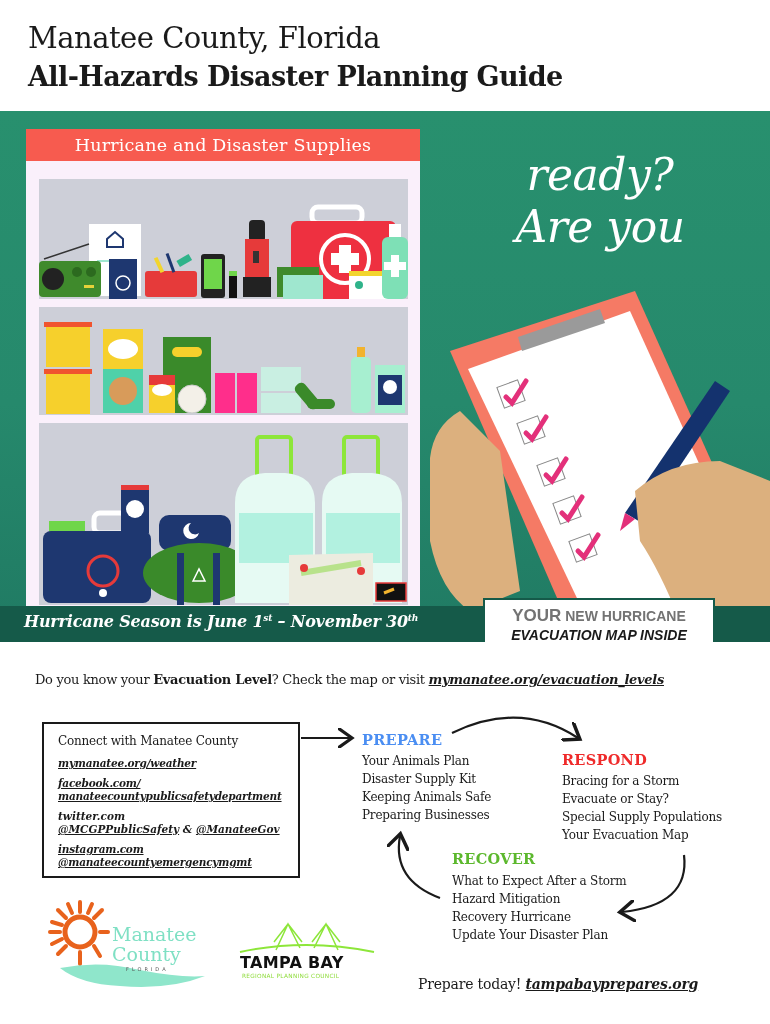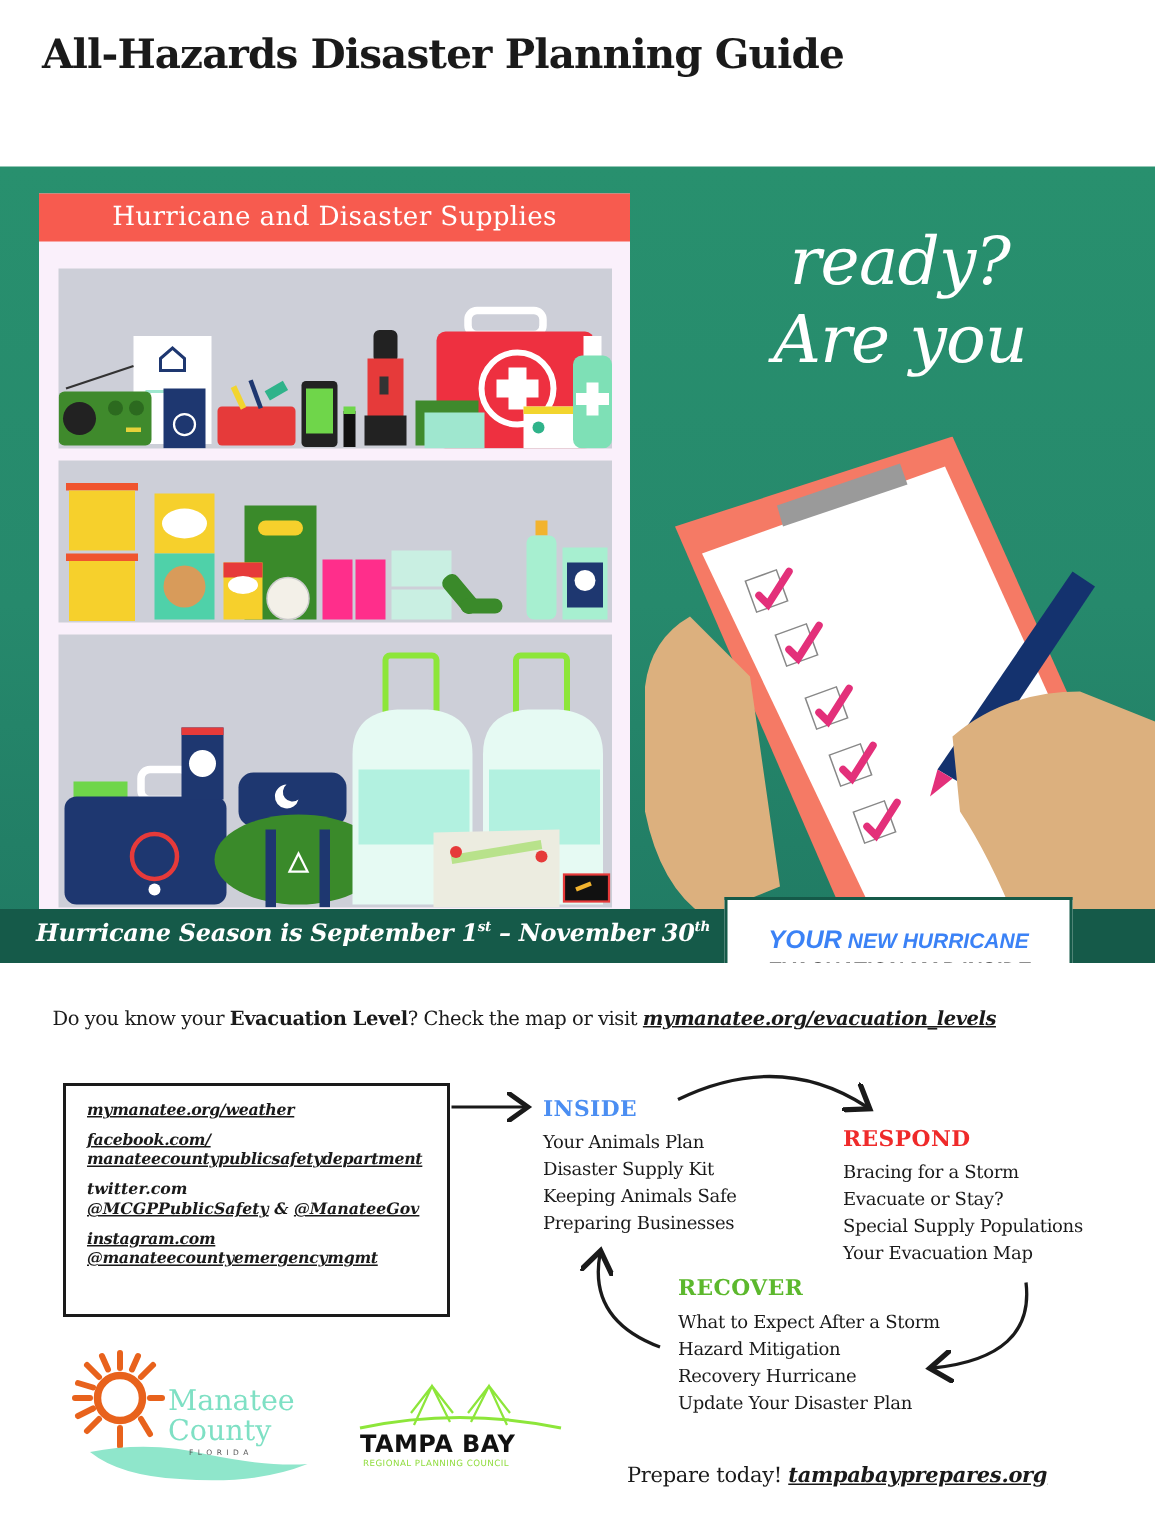--- a/index.html
+++ b/index.html
@@ -19,21 +19,21 @@
   .shelf2 { top: 178px; height: 108px; }
   .shelf3 { top: 294px; height: 182px; }
 
   .ready { position: absolute; left: 480px; top: 38px; width: 240px; color: #fff; font-style: italic; font-size: 44px; line-height: 52px; text-align: center; font-family: "DejaVu Serif", serif; letter-spacing: -0.5px; }
 
   .season-band { position: absolute; left: 0; top: 495px; width: 770px; height: 36px; background: #155a49; }
   .season-text { position: absolute; left: 24px; top: 6px; color: #fff; font-style: italic; font-weight: bold; font-size: 16px; font-family: "DejaVu Serif", serif; letter-spacing: -0.2px; }
   .season-text sup { font-size: 9px; }
 
   .evac-box { position: absolute; left: 483px; top: 487px; width: 232px; height: 46px; background: #fff; border: 2px solid #155a49; border-bottom: none; text-align: center; }
-  .evac-line1 { font-family: "Liberation Sans", sans-serif; font-style: italic; font-weight: bold; font-size: 14px; color: #3b82f6; margin-top: 17px; line-height: 19px; }
+  .evac-line1 { font-family: "Liberation Sans", sans-serif; font-weight: bold; font-size: 14px; color: #737373; margin-top: 6px; line-height: 19px; }
   .evac-line1 .big { font-size: 17px; }
   .evac-line2 { font-family: "Liberation Sans", sans-serif; font-style: italic; font-weight: bold; font-size: 14px; color: #1a1a1a; line-height: 19px; }
 
   .evac-question { position: absolute; left: 35px; top: 672px; font-size: 13px; color: #1a1a1a; letter-spacing: -0.3px; font-family: "DejaVu Serif", serif; }
   .evac-question b { font-weight: bold; }
   .evac-question a { font-style: italic; font-weight: bold; text-decoration: underline; color: #1a1a1a; }
 
   .connect-box { position: absolute; left: 42px; top: 722px; width: 258px; height: 156px; border: 2.5px solid #1a1a1a; padding: 10px 0 0 14px; }
   .connect-title { font-size: 12px; color: #1a1a1a; margin-bottom: 9px; letter-spacing: -0.2px; }
   .connect-link { display: block; font-size: 10.5px; font-style: italic; font-weight: bold; color: #1a1a1a; text-decoration: underline; line-height: 13px; letter-spacing: -0.2px; }
@@ -58,20 +58,21 @@
   .manatee-word { position: absolute; font-family: "DejaVu Serif", serif; color: #7fe0c4; font-size: 19px; line-height: 20px; }
   .manatee-florida { position: absolute; font-family: "DejaVu Sans", sans-serif; color: #555; font-size: 5px; letter-spacing: 3px; }
 
   .prepare-today { position: absolute; left: 418px; top: 976px; font-size: 14px; color: #1a1a1a; letter-spacing: -0.2px; }
   .prepare-today a { font-style: italic; font-weight: bold; text-decoration: underline; color: #1a1a1a; }
 </style>
 </head>
 <body>
 
 <div class="title-block">
+  <div class="title-line1">Manatee County, Florida</div>
   <div class="title-line2">All-Hazards Disaster Planning Guide</div>
 </div>
 
 <div class="hero">
 
   <div class="shelf-unit">
     <div class="shelf-header">Hurricane and Disaster Supplies</div>
 
     <div class="shelf shelf1">
       <svg width="369" height="120" viewBox="0 0 369 120">
@@ -269,35 +270,36 @@
       <path d="M195 222 L285 90 L300 100 L212 232 Z" fill="#14326e"></path>
       <path d="M195 222 L205 228 L190 240 Z" fill="#e3307a"></path>
     </g>
     <g>
       <path d="M205 200 Q240 170 290 170 L340 190 L340 330 L250 330 Q230 280 210 250Z" fill="#dcb07e"></path>
     </g>
   </svg>
 
   <div class="season-band">
     <div class="season-text">
-      <span>Hurricane Season is September 1</span><sup>st</sup><span> – November 30</span><sup>th</sup>
+      <span>Hurricane Season is June 1</span><sup>st</sup><span> – November 30</span><sup>th</sup>
     </div>
   </div>
 
   <div class="evac-box">
     <div class="evac-line1"><span class="big">YOUR</span><span> NEW HURRICANE</span></div>
     <div class="evac-line2">EVACUATION MAP INSIDE</div>
   </div>
 </div>
 
 <div class="evac-question">
   <span>Do you know your </span><b>Evacuation Level</b><span>?  Check the map or visit </span><a>mymanatee.org/evacuation_levels</a>
 </div>
 
 <div class="connect-box">
+  <div class="connect-title">Connect with Manatee County</div>
   <div class="connect-group">
     <a class="connect-link">mymanatee.org/weather</a>
   </div>
   <div class="connect-group">
     <a class="connect-link"><span>facebook.com/</span><br><span>manateecountypublicsafetydepartment</span></a>
   </div>
   <div class="connect-group">
     <span class="connect-plain">twitter.com</span>
     <span class="connect-plain"><a style="text-decoration:underline;color:#1a1a1a;">@MCGPPublicSafety</a><span> &amp; </span><a style="text-decoration:underline;color:#1a1a1a;">@ManateeGov</a></span>
   </div>
@@ -319,21 +321,21 @@
     <path d="M452 733 Q520 700 578 738" fill="none" stroke="#1a1a1a" stroke-width="2.2" marker-end="url(#ah)"></path>
   </g>
   <g>
     <path d="M684 855 Q690 905 622 912" fill="none" stroke="#1a1a1a" stroke-width="2.2" marker-end="url(#ah)"></path>
   </g>
   <g>
     <path d="M440 898 Q392 880 400 836" fill="none" stroke="#1a1a1a" stroke-width="2.2" marker-end="url(#ah)"></path>
   </g>
 </svg>
 
-<div class="phase-title prepare-title">INSIDE</div>
+<div class="phase-title prepare-title">PREPARE</div>
 <div class="phase-list prepare-list">
   <div>Your Animals Plan</div>
   <div>Disaster Supply Kit</div>
   <div>Keeping Animals Safe</div>
   <div>Preparing Businesses</div>
 </div>
 
 <div class="phase-title respond-title">RESPOND</div>
 <div class="phase-list respond-list">
   <div>Bracing for a Storm</div>

